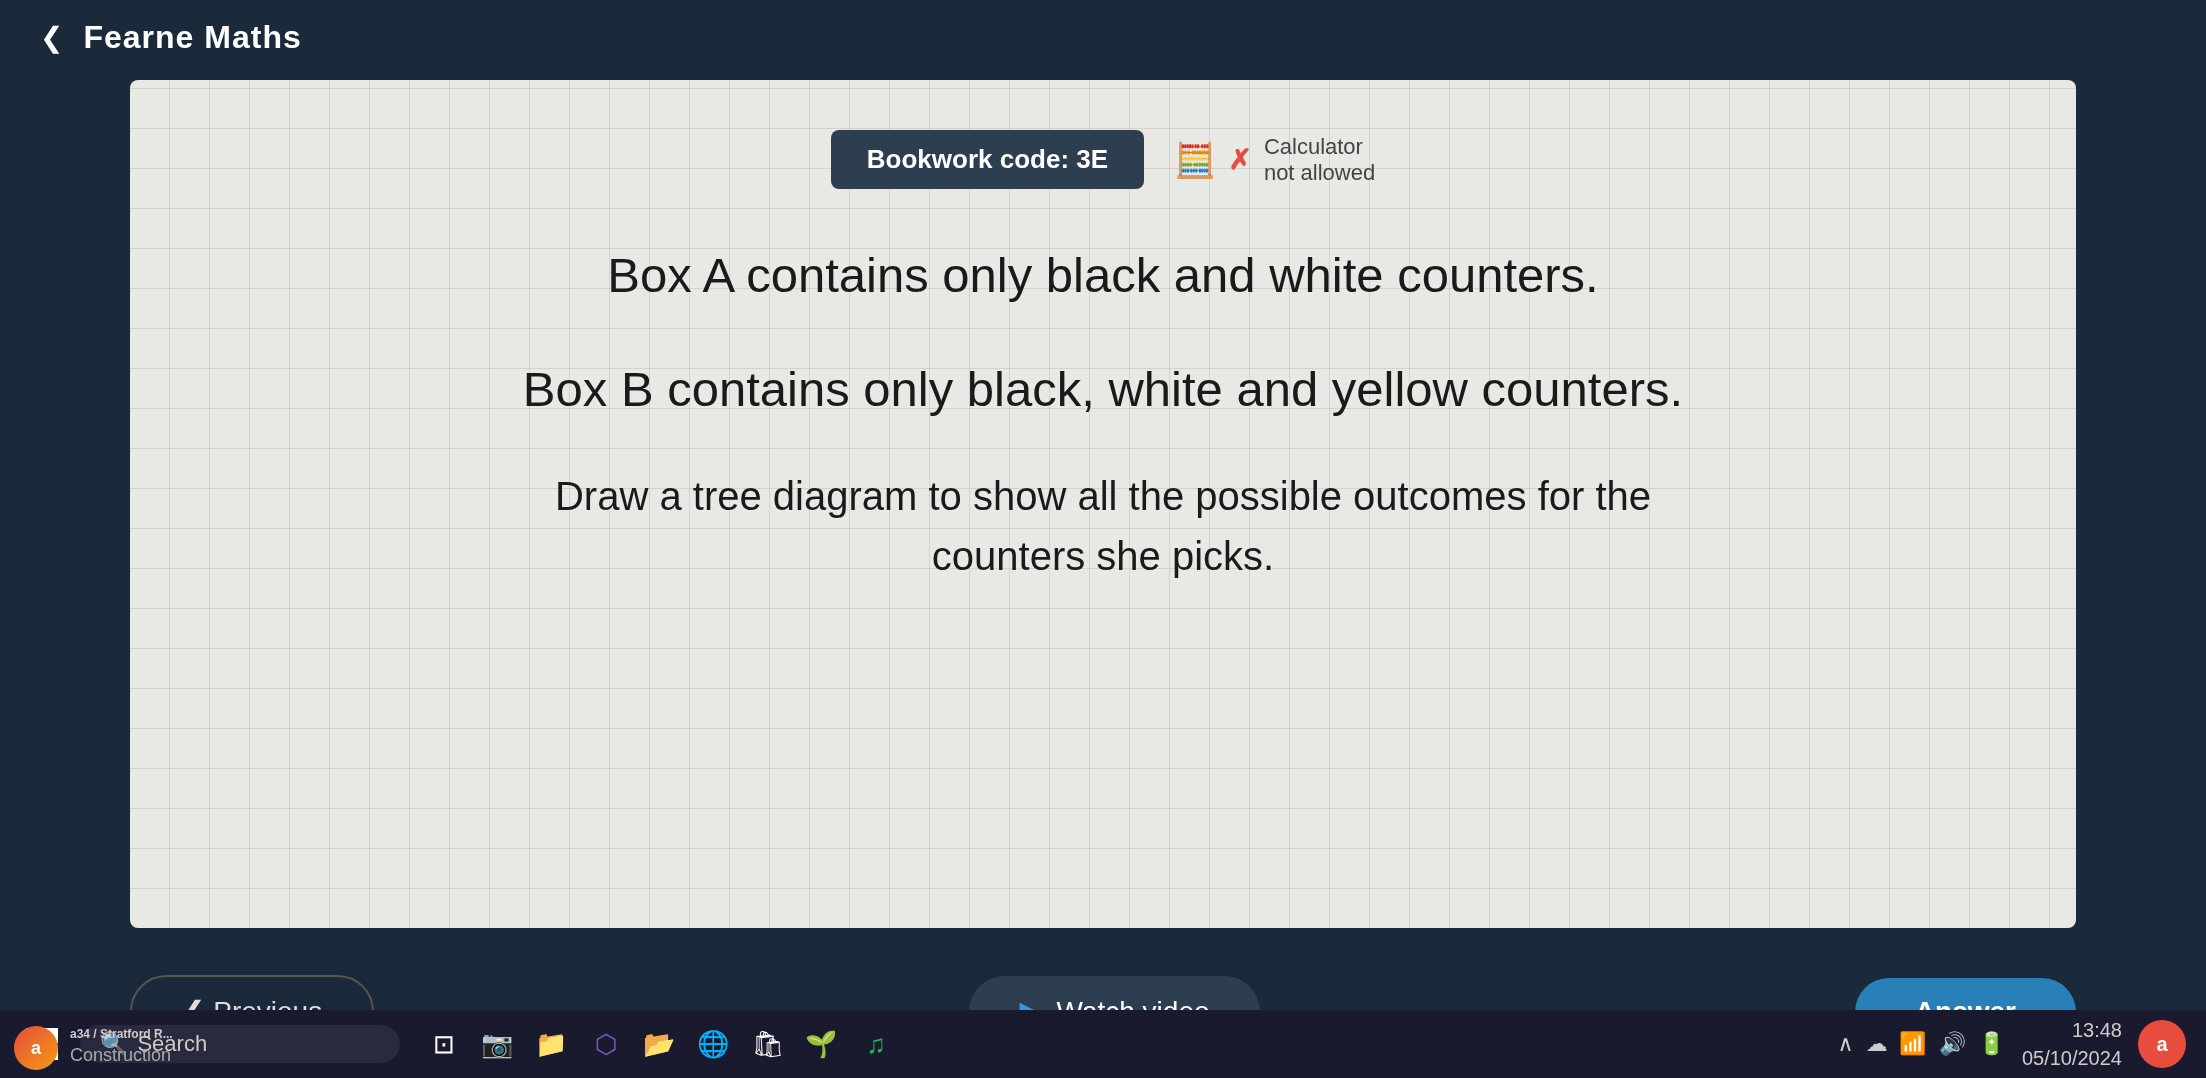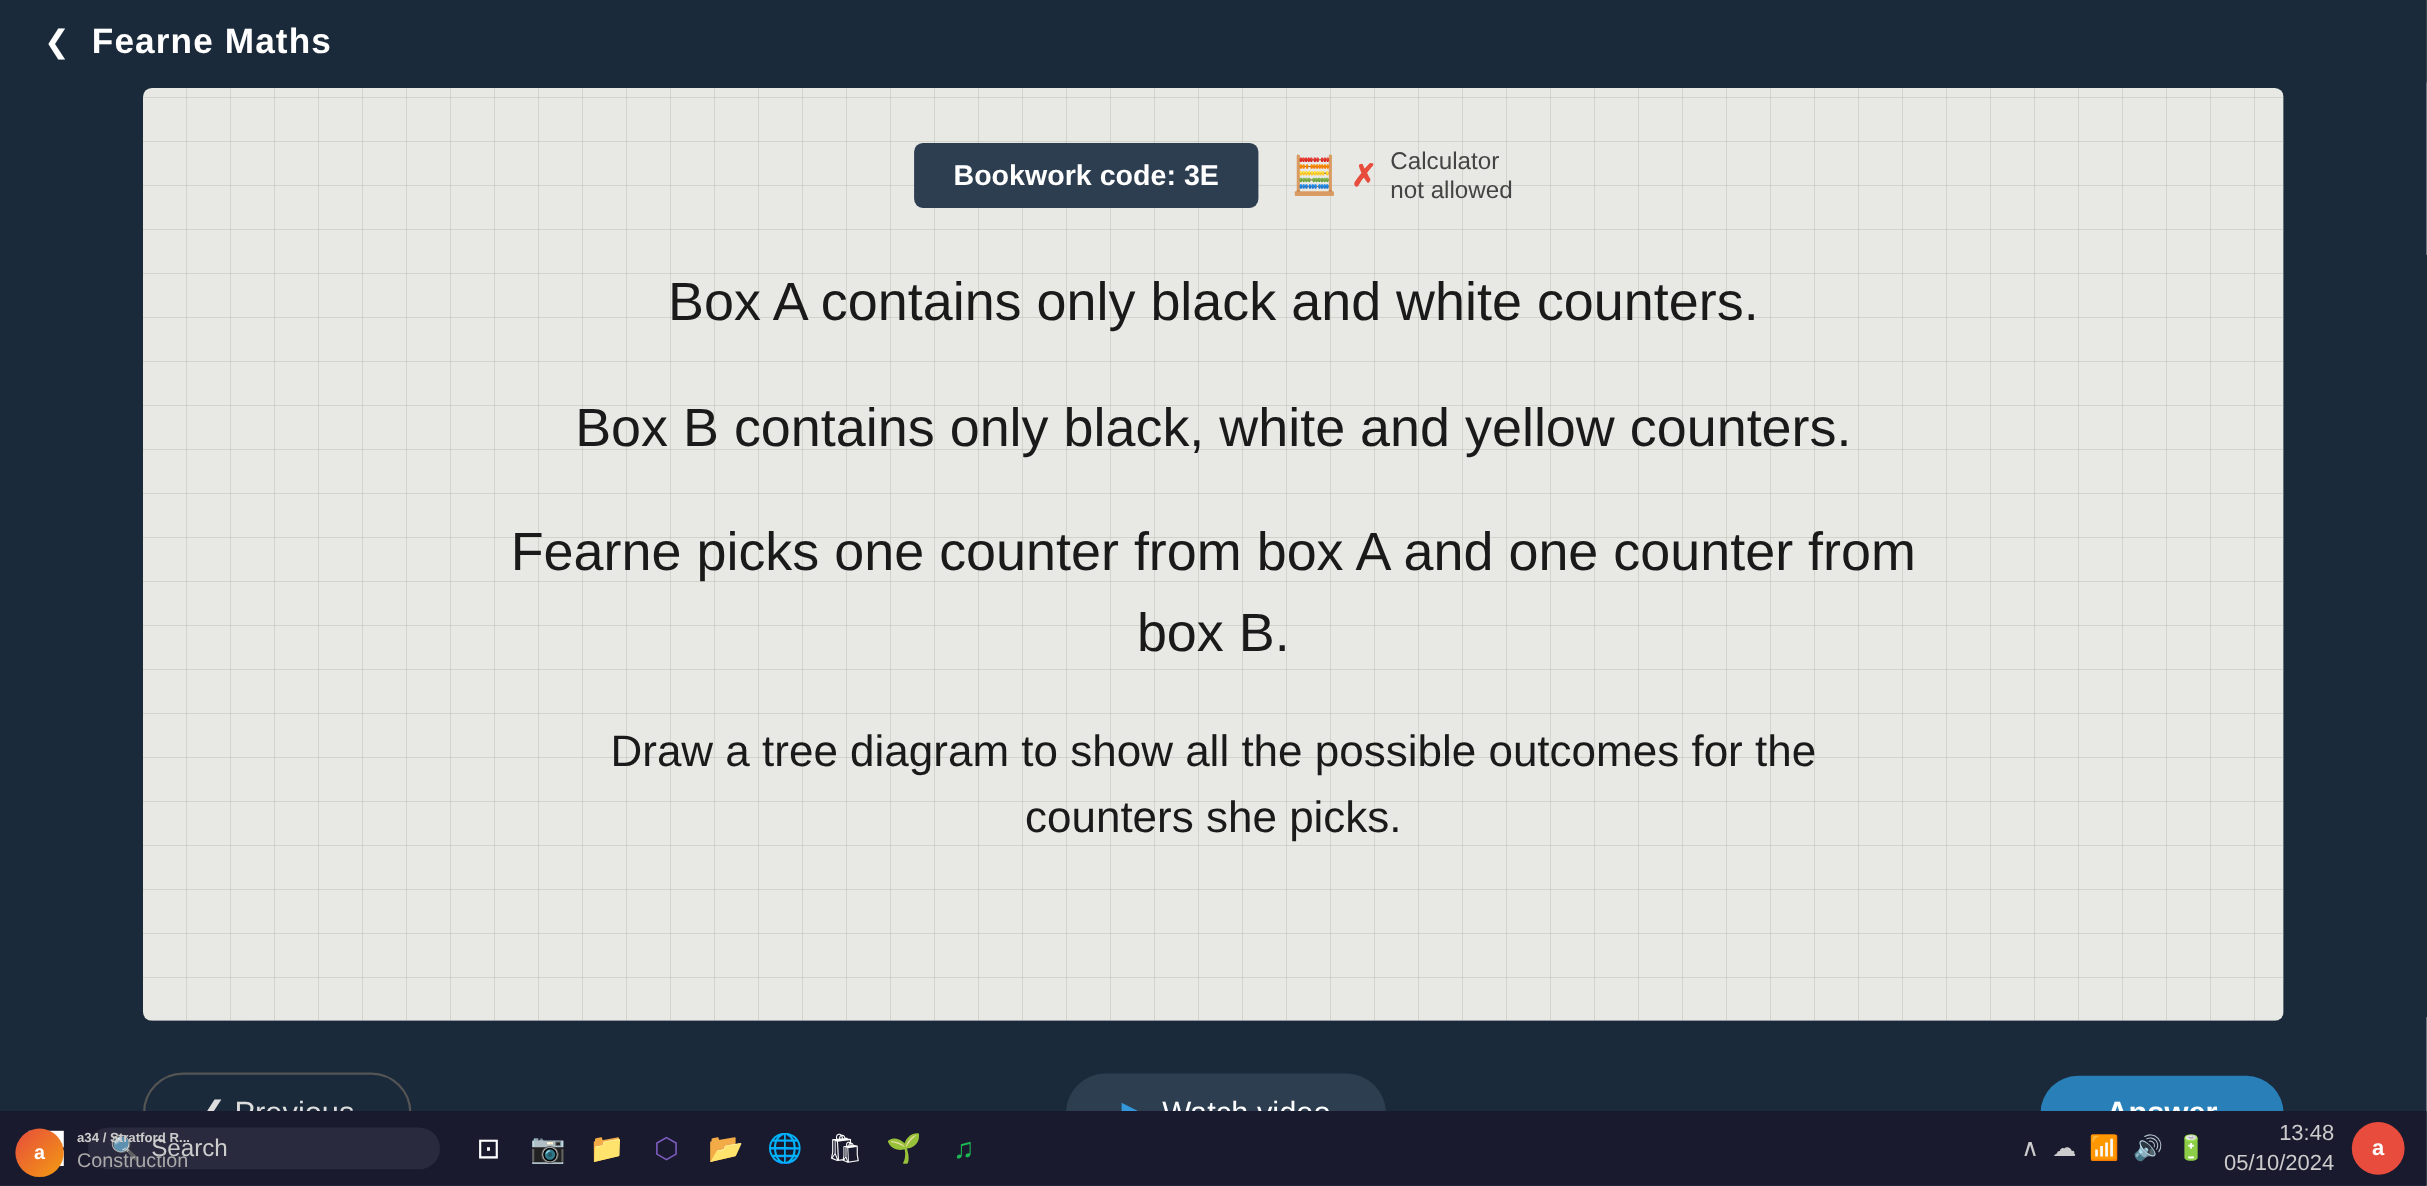--- a/index.html
+++ b/index.html
@@ -407,21 +407,20 @@
       <div>
         <div>Calculator</div>
         <div>not allowed</div>
       </div>
     </div>
   </div>
 
   <div class="question-area">
     <div class="question-text">Box A contains only black and white counters.</div>
     <div class="question-text">Box B contains only black, white and yellow counters.</div>
-    <div class="question-text">Fearne picks one counter from box A and one counter from box B.</div>
 
     <div class="question-sub">
       <span>Draw a tree diagram to show all the possible outcomes for the</span><br>
       <span>counters she picks.</span>
     </div>
 
   </div>
 </div>
 
 <div class="bottom-bar">

